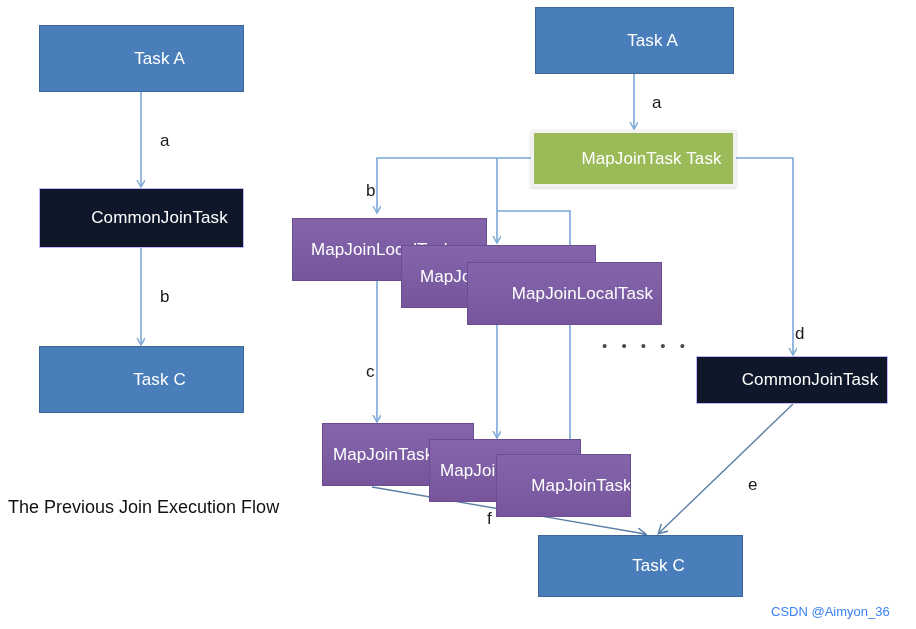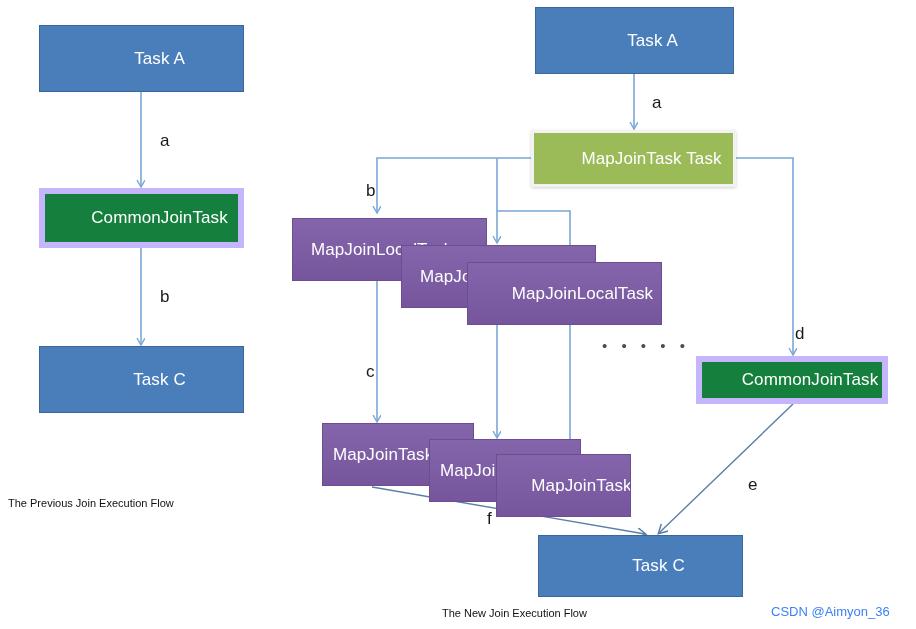--- a/index.html
+++ b/index.html
@@ -38,22 +38,22 @@
     text-align: center;
     white-space: nowrap;
     overflow: hidden;
     padding-left: 36px;
   }
   .node-blue {
     background: #4a7ebb;
     border: 1px solid #3a6699;
   }
   .node-red {
-    background: #15803d;
-    border: 6px solid #c4b5fd;
+    background: #0f172a;
+    border: 1px solid #c4b5fd;
   }
   .node-green {
     background: #9bbb59;
     border: 3px solid #f2f2f2;
     box-shadow: 0 1px 3px rgba(0,0,0,0.18);
   }
   .node-purple {
     background: #7d5ba6;
     border: 1px solid #6b4d90;
     background-image: linear-gradient(to bottom, #8465ab, #76559c);
@@ -62,21 +62,21 @@
     position: absolute;
     color: #1a1a1a;
     font-size: 17px;
     font-family: "Liberation Sans", sans-serif;
     line-height: 1;
     white-space: nowrap;
   }
   .caption {
     position: absolute;
     color: #111111;
-    font-size: 11px;
+    font-size: 18px;
     white-space: nowrap;
   }
   .watermark {
     position: absolute;
     color: #3b82f6;
     font-size: 13px;
     white-space: nowrap;
   }
   .dots {
     position: absolute;
@@ -181,17 +181,16 @@
 
   <div class="edge-label" style="left:652px; top:94px;">a</div>
   <div class="edge-label" style="left:366px; top:182px;">b</div>
   <div class="edge-label" style="left:366px; top:363px;">c</div>
   <div class="edge-label" style="left:795px; top:325px;">d</div>
   <div class="edge-label" style="left:748px; top:476px;">e</div>
   <div class="edge-label" style="left:487px; top:510px;">f</div>
 
   <div class="dots" style="left:602px; top:337px;">• • • • •</div>
 
-  <div class="caption" style="left:442px; top:607px;">The New Join Execution Flow</div>
 
   <div class="watermark" style="left:771px; top:604px;">CSDN @Aimyon_36</div>
 
 </div>
 
 </body></html>

